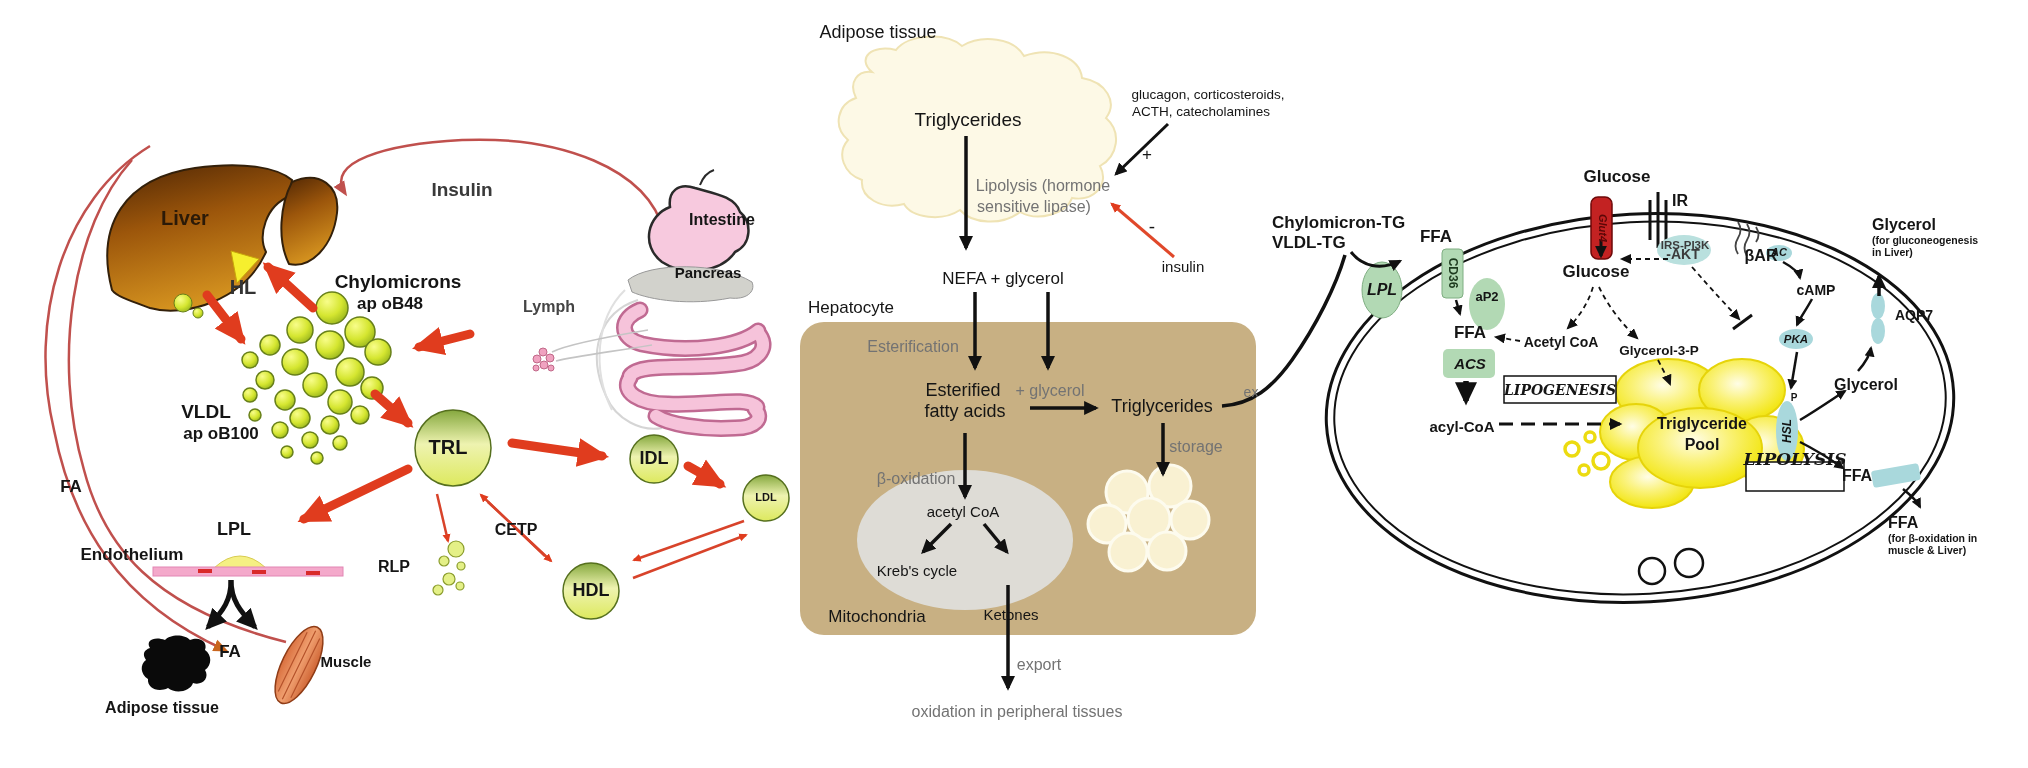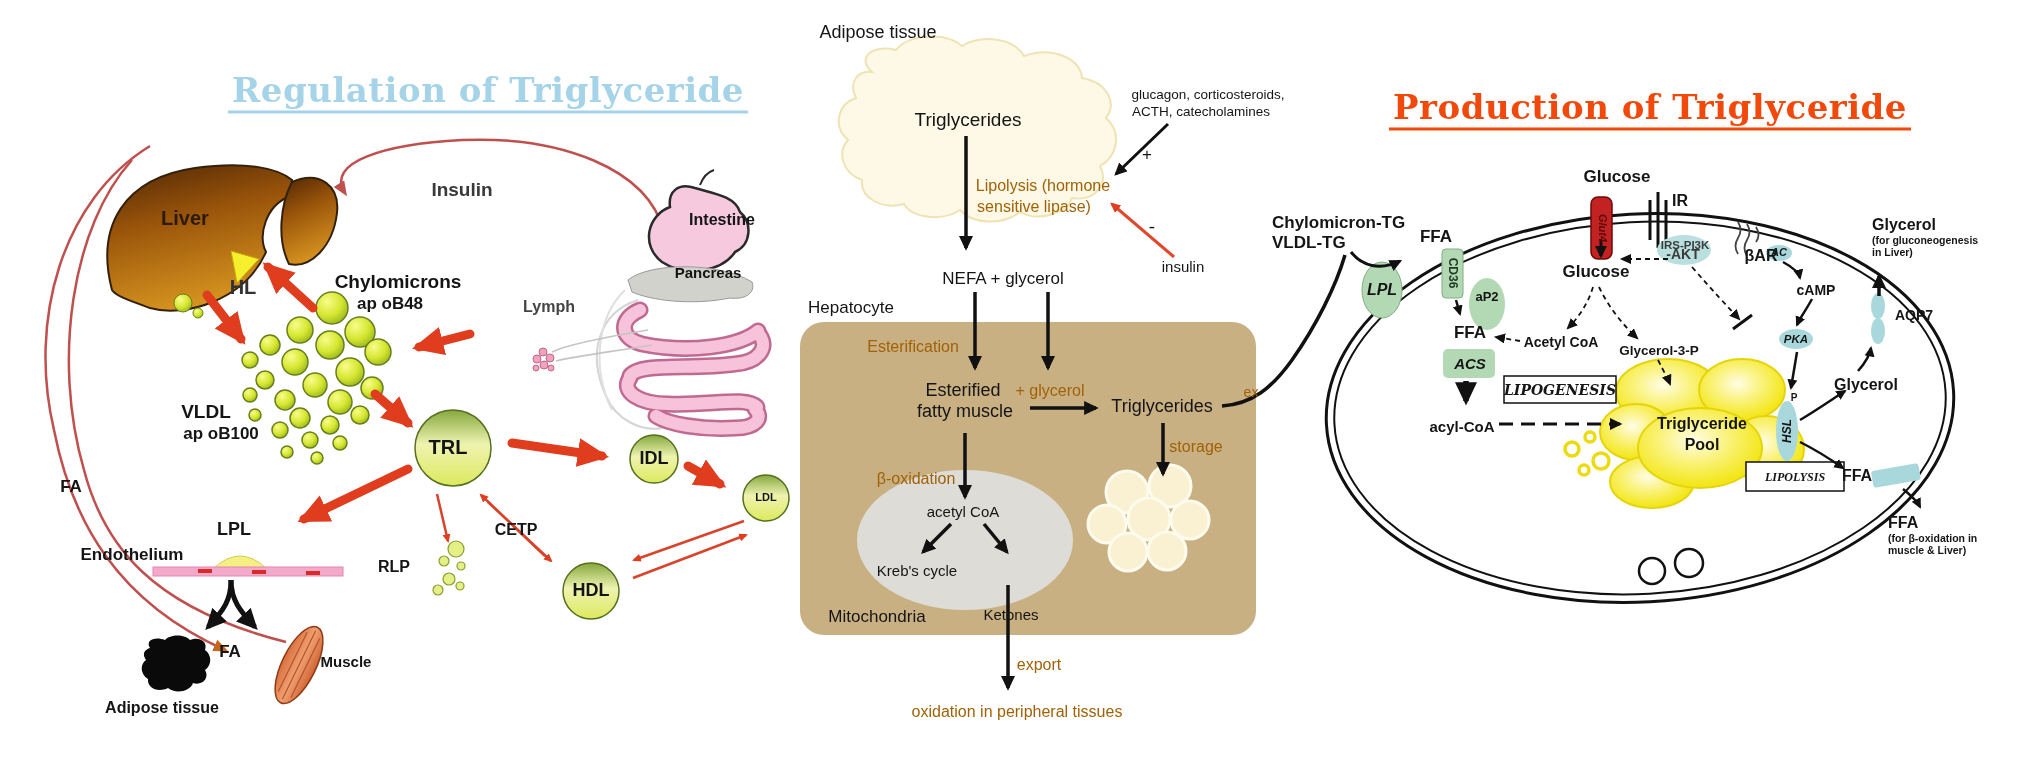--- a/index.html
+++ b/index.html
@@ -3,21 +3,21 @@
 <meta charset="utf-8">
 <style>
   html,body{margin:0;padding:0;background:#fff;}
   #stage{position:relative;width:2028px;height:768px;background:#fff;overflow:hidden;
          font-family:"Liberation Sans",sans-serif;}
   #art{position:absolute;left:0;top:0;}
   .lbl{position:absolute;transform:translate(-50%,-50%);white-space:nowrap;
        color:#151515;line-height:1.06;font-family:"Liberation Sans",sans-serif;}
   .b{font-weight:bold;}
   .i{font-style:italic;}
-  .blue{color:#a16207;}
+  .blue{color:#737373;}
   .serif{font-family:"DejaVu Serif","Liberation Serif",serif;}
   .rot90{transform:translate(-50%,-50%) rotate(90deg);}
   .rot270{transform:translate(-50%,-50%) rotate(-90deg);}
   .block{position:absolute;transform:none;text-align:left;color:#151515;line-height:1.15;}
   .title{font-weight:bold;letter-spacing:.5px;padding:0 4px 2px 4px;border-bottom:3px solid;}
 </style>
 </head>
 <body>
 
 <div id="stage">
@@ -301,21 +301,20 @@
       <path d="M1599,287 C1608,306 1622,324 1637,338"></path>
       <path d="M1658,360 C1664,372 1668,379 1670,384"></path>
       <path d="M1520,341 L1496,337"></path>
       <path d="M1692,267 C1712,290 1728,307 1739,319"></path>
     </g>
     <path d="M1733,329 L1752,315" stroke="#111" stroke-width="3"></path>
     <path d="M1499,424 L1620,424" stroke="#111" stroke-width="3" stroke-dasharray="14 8" marker-end="url(#mB)" fill="none"></path>
   </g>
 </svg>
 
-<div class="lbl title serif" style="left:488px;top:93px;font-size:34px;color:#a5d3e8;border-color:#a5d3e8;">Regulation of Triglyceride</div>
 <div class="lbl b" style="left:185px;top:219px;font-size:20px;color:#2b1a08;">Liver</div>
 <div class="lbl b" style="left:243px;top:288px;font-size:20px;color:#333;">HL</div>
 <div class="lbl b" style="left:462px;top:190px;font-size:19px;color:#3a3a3a;">Insulin</div>
 <div class="lbl b" style="left:722px;top:220px;font-size:16px;">Intestine</div>
 <div class="lbl b" style="left:708px;top:273px;font-size:15px;">Pancreas</div>
 <div class="lbl b" style="left:549px;top:307px;font-size:16px;color:#444;">Lymph</div>
 <div class="lbl b" style="left:398px;top:282px;font-size:19px;">Chylomicrons</div>
 <div class="lbl b" style="left:390px;top:304px;font-size:17px;">ap oB48</div>
 <div class="lbl b" style="left:206px;top:412px;font-size:19px;">VLDL</div>
 <div class="lbl b" style="left:221px;top:434px;font-size:17px;">ap oB100</div>
@@ -338,34 +337,33 @@
 <div class="lbl blue" style="left:1034px;top:207px;font-size:16px;">sensitive lipase)</div>
 <div class="lbl" style="left:1208px;top:95px;font-size:13.5px;">glucagon, corticosteroids,</div>
 <div class="lbl" style="left:1201px;top:112px;font-size:13.5px;">ACTH, catecholamines</div>
 <div class="lbl" style="left:1147px;top:155px;font-size:17px;">+</div>
 <div class="lbl" style="left:1152px;top:227px;font-size:19px;">-</div>
 <div class="lbl" style="left:1183px;top:267px;font-size:15px;">insulin</div>
 <div class="lbl" style="left:1003px;top:279px;font-size:17px;">NEFA + glycerol</div>
 <div class="lbl" style="left:851px;top:308px;font-size:17px;">Hepatocyte</div>
 <div class="lbl blue" style="left:913px;top:347px;font-size:16px;">Esterification</div>
 <div class="lbl" style="left:963px;top:391px;font-size:18px;">Esterified</div>
-<div class="lbl" style="left:965px;top:412px;font-size:18px;">fatty muscle</div>
+<div class="lbl" style="left:965px;top:412px;font-size:18px;">fatty acids</div>
 <div class="lbl blue" style="left:1050px;top:391px;font-size:16px;">+ glycerol</div>
 <div class="lbl" style="left:1162px;top:407px;font-size:18px;">Triglycerides</div>
 <div class="lbl blue" style="left:1251px;top:392px;font-size:14px;">ex</div>
 <div class="lbl blue" style="left:1196px;top:447px;font-size:16px;">storage</div>
 <div class="lbl blue" style="left:916px;top:479px;font-size:16px;">β-oxidation</div>
 <div class="lbl" style="left:963px;top:512px;font-size:15px;">acetyl CoA</div>
 <div class="lbl" style="left:917px;top:571px;font-size:15px;">Kreb's cycle</div>
 <div class="lbl" style="left:1011px;top:571px;font-size:15px;margin-top:44px;">Ketones</div>
 <div class="lbl" style="left:877px;top:617px;font-size:17px;">Mitochondria</div>
 <div class="lbl blue" style="left:1039px;top:665px;font-size:16px;">export</div>
 <div class="lbl blue" style="left:1017px;top:712px;font-size:16px;">oxidation in peripheral tissues</div>
 
-<div class="lbl title serif" style="left:1650px;top:110px;font-size:34px;color:#f1490b;border-color:#f1490b;">Production of Triglyceride</div>
 <div class="block b" style="left:1272px;top:213px;font-size:17px;">
   <div>Chylomicron-TG</div>
   <div>VLDL-TG</div>
 </div>
 <div class="lbl b i" style="left:1382px;top:290px;font-size:16px;">LPL</div>
 <div class="lbl b" style="left:1436px;top:237px;font-size:17px;">FFA</div>
 <div class="lbl b rot90" style="left:1453px;top:273px;font-size:12px;color:#1d3a1e;">CD36</div>
 <div class="lbl b" style="left:1487px;top:297px;font-size:13px;">aP2</div>
 <div class="lbl b" style="left:1470px;top:333px;font-size:17px;">FFA</div>
 <div class="lbl b i" style="left:1470px;top:364px;font-size:15px;">ACS</div>
@@ -380,21 +378,21 @@
 <div class="lbl b" style="left:1761px;top:210px;font-size:16px;margin-top:46px;">βAR</div>
 <div class="lbl b i" style="left:1779px;top:253px;font-size:11px;">AC</div>
 <div class="lbl b" style="left:1816px;top:290px;font-size:14px;">cAMP</div>
 <div class="lbl b i" style="left:1796px;top:339px;font-size:11.5px;">PKA</div>
 <div class="lbl b" style="left:1794px;top:398px;font-size:10px;">P</div>
 <div class="lbl b i rot270" style="left:1787px;top:431px;font-size:12px;">HSL</div>
 <div class="lbl b" style="left:1561px;top:342px;font-size:14px;">Acetyl CoA</div>
 <div class="lbl b" style="left:1659px;top:351px;font-size:13.5px;text-align:right;">Glycerol-3-P</div>
 <div class="lbl b" style="left:1702px;top:424px;font-size:16px;">Triglyceride</div>
 <div class="lbl b" style="left:1702px;top:445px;font-size:16px;">Pool</div>
-<div class="lbl b i serif" style="left:1795px;top:477px;font-size:12px;font-family:Liberation Serif, serif;">LIPOLYSIS</div>
+<div class="lbl b i serif" style="left:1795px;top:459px;font-size:17px;">LIPOLYSIS</div>
 <div class="lbl b" style="left:1857px;top:476px;font-size:16px;">FFA</div>
 <div class="lbl b" style="left:1866px;top:385px;font-size:16px;">Glycerol</div>
 <div class="lbl b" style="left:1914px;top:315px;font-size:14px;">AQP7</div>
 <div class="block b" style="left:1872px;top:216px;">
   <div style="font-size:16px;">Glycerol</div>
   <div style="font-size:10.5px;">(for gluconeogenesis</div>
   <div style="font-size:10.5px;">in Liver)</div>
 </div>
 <div class="block b" style="left:1888px;top:514px;">
   <div style="font-size:16px;">FFA</div>

